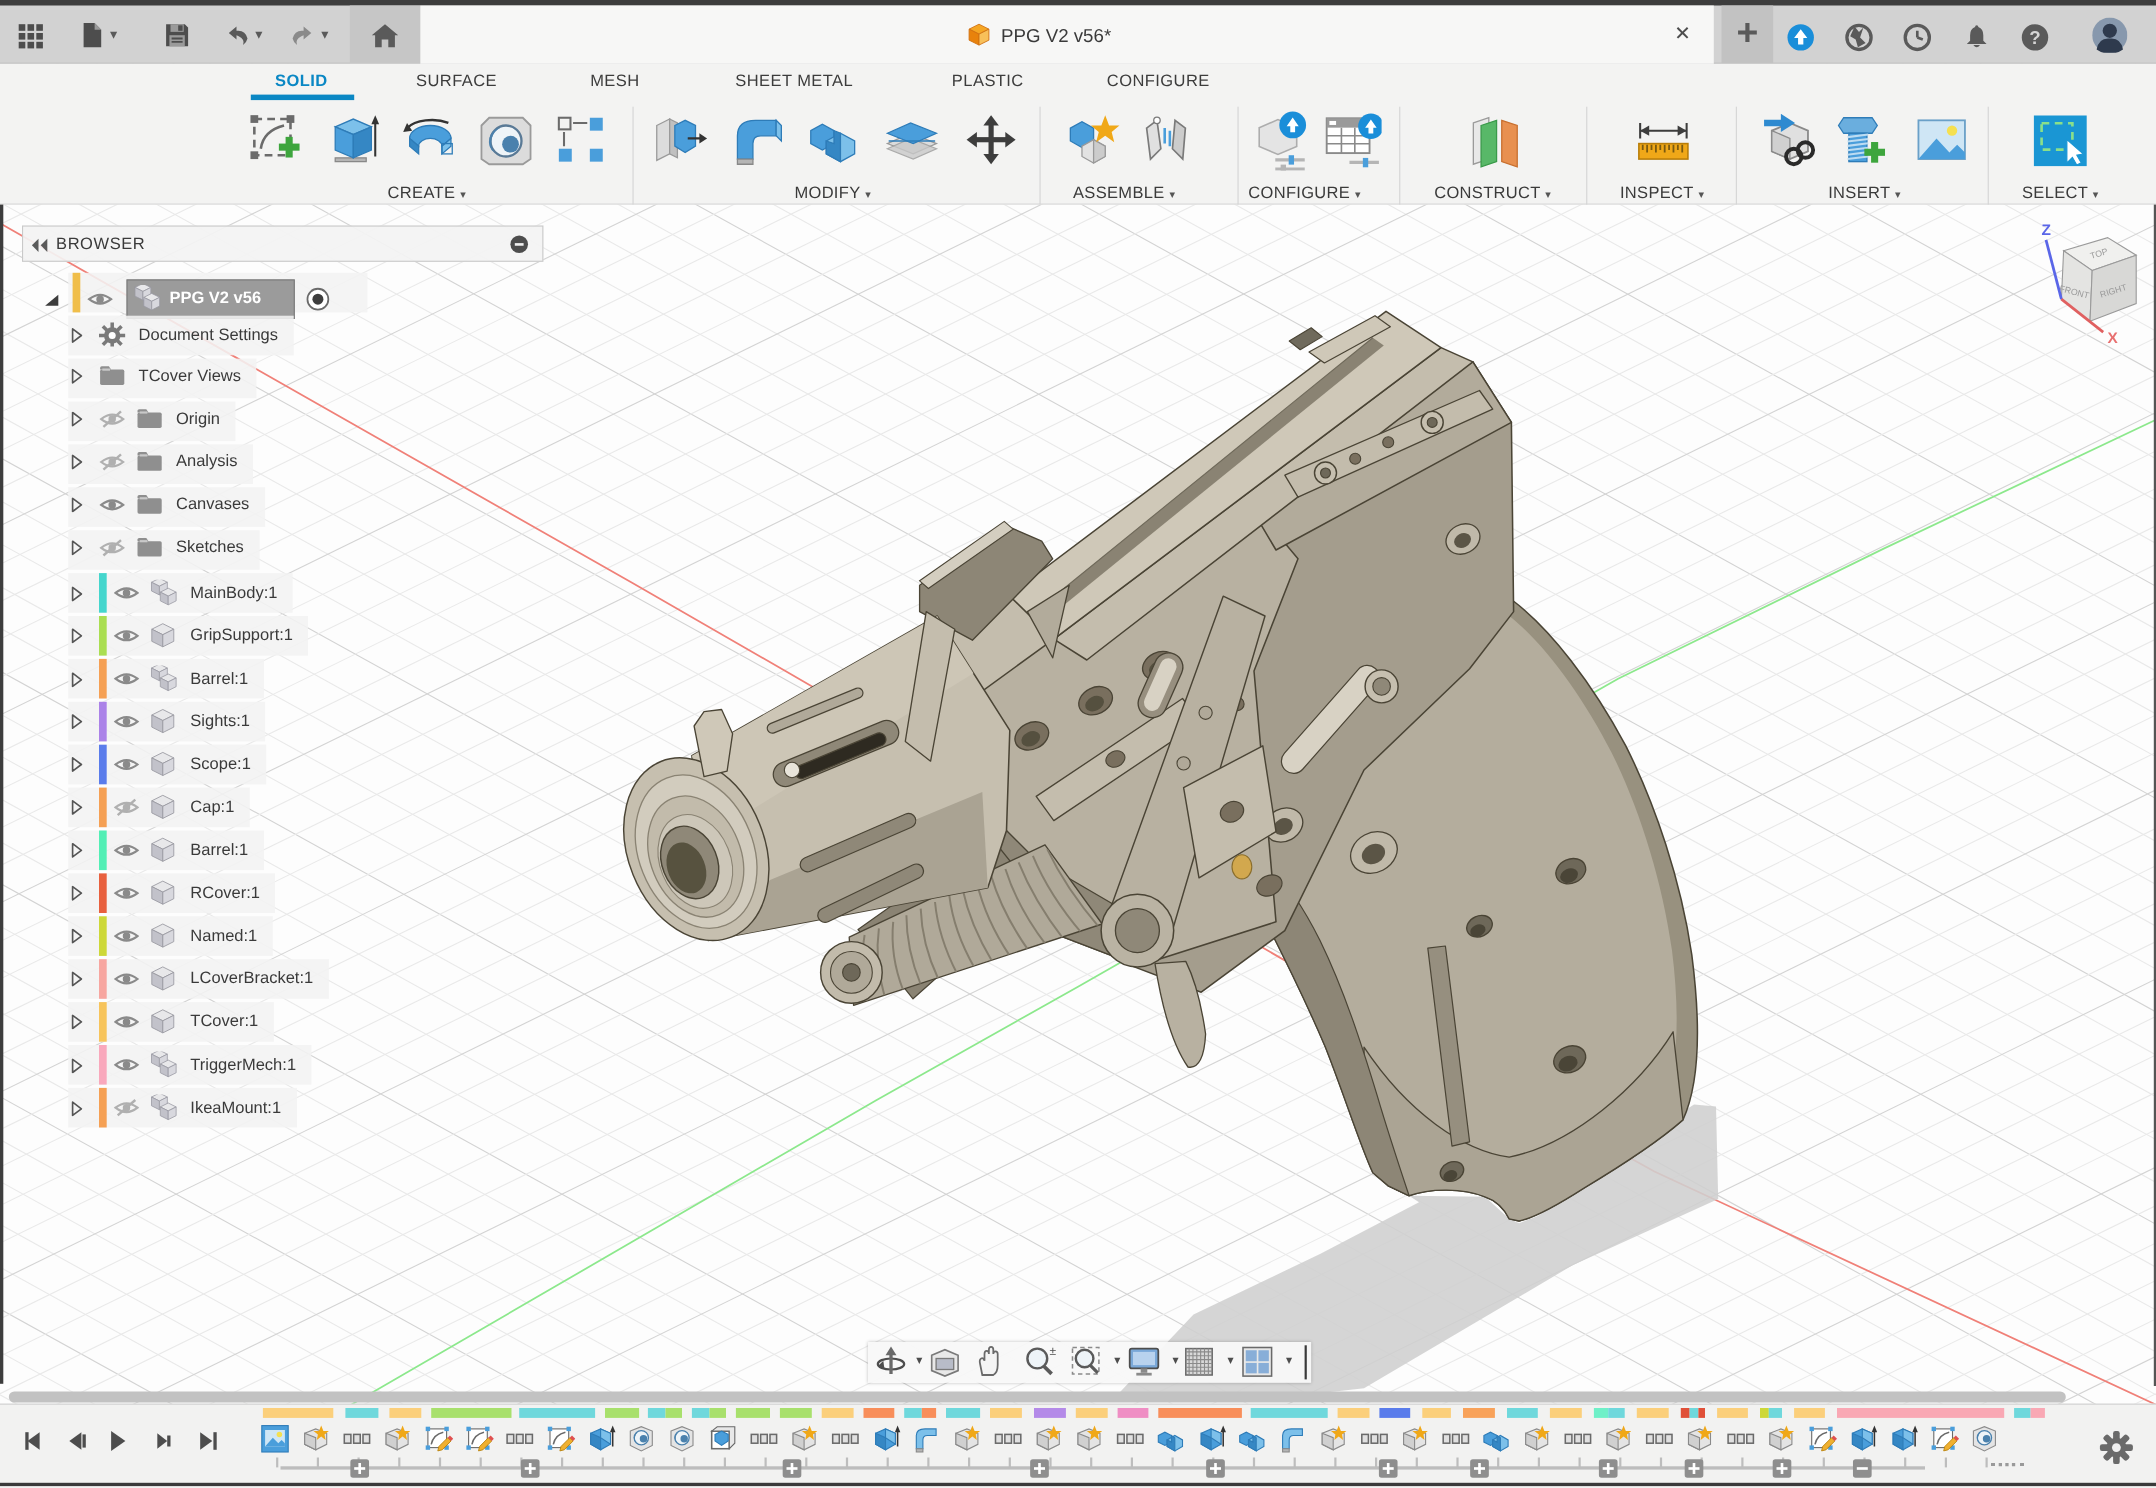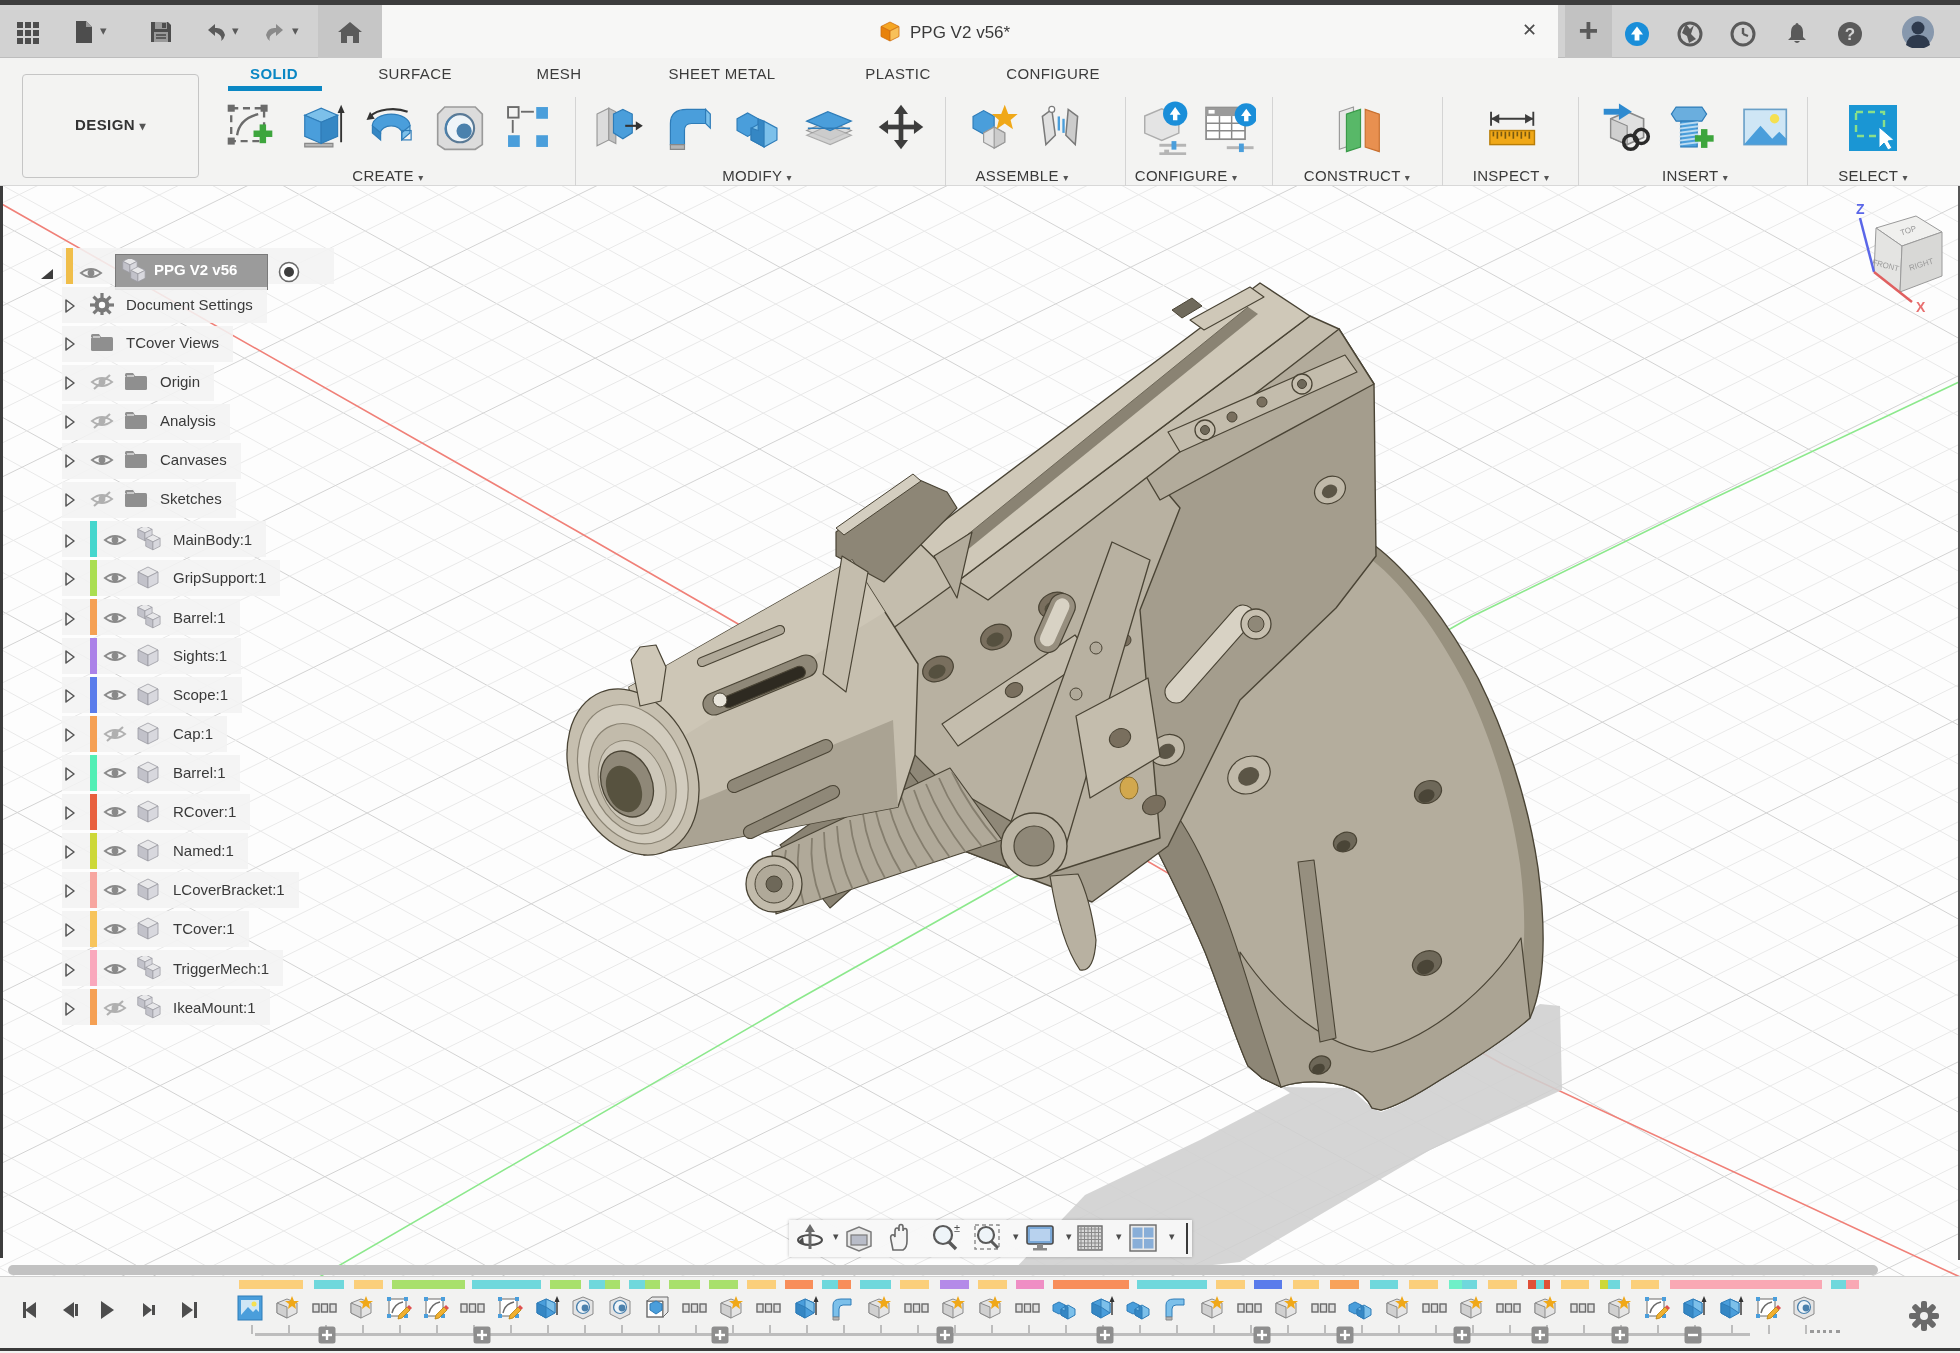--- a/index.html
+++ b/index.html
@@ -317,20 +317,31 @@
       <polygon points="64,46 104,32 104,76 62,92" fill="#d8d8d6" stroke="#9a9a9a" stroke-width="1"></polygon>
       <text x="71" y="33" font-size="8" fill="#9a9a9a" transform="rotate(-17 71 33)" text-anchor="middle">TOP</text>
       <text x="47" y="68" font-size="8" fill="#9a9a9a" transform="rotate(15 47 68)" text-anchor="middle">FRONT</text>
       <text x="84" y="67" font-size="8" fill="#9a9a9a" transform="rotate(-17 84 67)" text-anchor="middle">RIGHT</text>
       <line x1="36" y1="72" x2="22" y2="18" stroke="#5a66e8" stroke-width="2.5"></line>
       <text x="18" y="14" font-size="14" fill="#5a66e8" font-weight="bold">Z</text>
       <line x1="36" y1="72" x2="74" y2="102" stroke="#e06060" stroke-width="2.5"></line>
       <text x="78" y="112" font-size="14" fill="#e87070" font-weight="bold">X</text>
     </svg>
     <div id="browser">
+      <div id="bheader">
+        <span id="bcollapse"><svg width="18" height="14" viewBox="0 0 18 14" style="vertical-align:middle">
+            <path d="M8,1 L2,7 L8,13 Z" fill="#5a5a5a"></path>
+            <path d="M16,1 L10,7 L16,13 Z" fill="#5a5a5a"></path>
+          </svg></span>
+        <span id="btitle">BROWSER</span>
+        <span id="bminus"><svg width="18" height="18" viewBox="0 0 18 18" style="vertical-align:middle">
+            <circle cx="9" cy="9" r="8" fill="#4d4d4d"></circle>
+            <rect x="5" y="8" width="8" height="2.4" fill="#f0f0f0"></rect>
+          </svg></span>
+      </div>
       <div class="brow" style="top:248px;left:62px;width:272px"><span class="expander" style="margin-left:-22px"><svg width="14" height="12" viewBox="0 0 14 12" style="vertical-align:middle">
             <path d="M1,11 L13,11 L13,1 Z" fill="#3d3d3d"></path>
           </svg></span><span class="cbar" style="background:#f0be4a"></span><span class="beye"><svg width="24" height="18" viewBox="0 0 24 18" style="vertical-align:middle">
             <path d="M2,9 Q12,1 22,9 Q12,17 2,9 Z" fill="none" stroke="#8a8a8a" stroke-width="2"></path>
             <circle cx="12" cy="9" r="3.4" fill="#8a8a8a"></circle>
           </svg></span><span id="rootsel"><svg width="24" height="24" viewBox="0 0 24 24" style="vertical-align:middle">
             <g transform="translate(0,-2) scale(0.72)">
               <polygon points="11,1 21,6 11,11 1,6" fill="#e8e8ea" stroke="#9a9aa2"></polygon>
               <polygon points="1,6 11,11 11,22 1,17" fill="#c2c2ca" stroke="#9a9aa2"></polygon>
               <polygon points="21,6 11,11 11,22 21,17" fill="#d8d8de" stroke="#9a9aa2"></polygon>
@@ -1122,21 +1133,20 @@
         </svg></div>
     </div>
     <div id="ribbon">
       <div class="tab active" style="left:274px">SOLID</div>
       <div class="tab" style="left:415px">SURFACE</div>
       <div class="tab" style="left:559px">MESH</div>
       <div class="tab" style="left:722px">SHEET METAL</div>
       <div class="tab" style="left:898px">PLASTIC</div>
       <div class="tab" style="left:1053px">CONFIGURE</div>
       <div id="tabline"></div>
-      <div id="designbtn">DESIGN <span class="dd">▾</span></div>
       <div class="vsep" style="left:575px"></div>
       <div class="vsep" style="left:945px"></div>
       <div class="vsep" style="left:1125px"></div>
       <div class="vsep" style="left:1272px"></div>
       <div class="vsep" style="left:1442px"></div>
       <div class="vsep" style="left:1578px"></div>
       <div class="vsep" style="left:1807px"></div>
       <div class="ricon" style="left:223px;top:42px;width:54px;height:54px"><svg width="46" height="46" viewBox="0 0 46 46" style="width:100%;height:100%">
           <g>
             <rect x="7" y="7" width="28" height="28" fill="none" stroke="#6b6b6b" stroke-width="2" stroke-dasharray="6 4"></rect>

